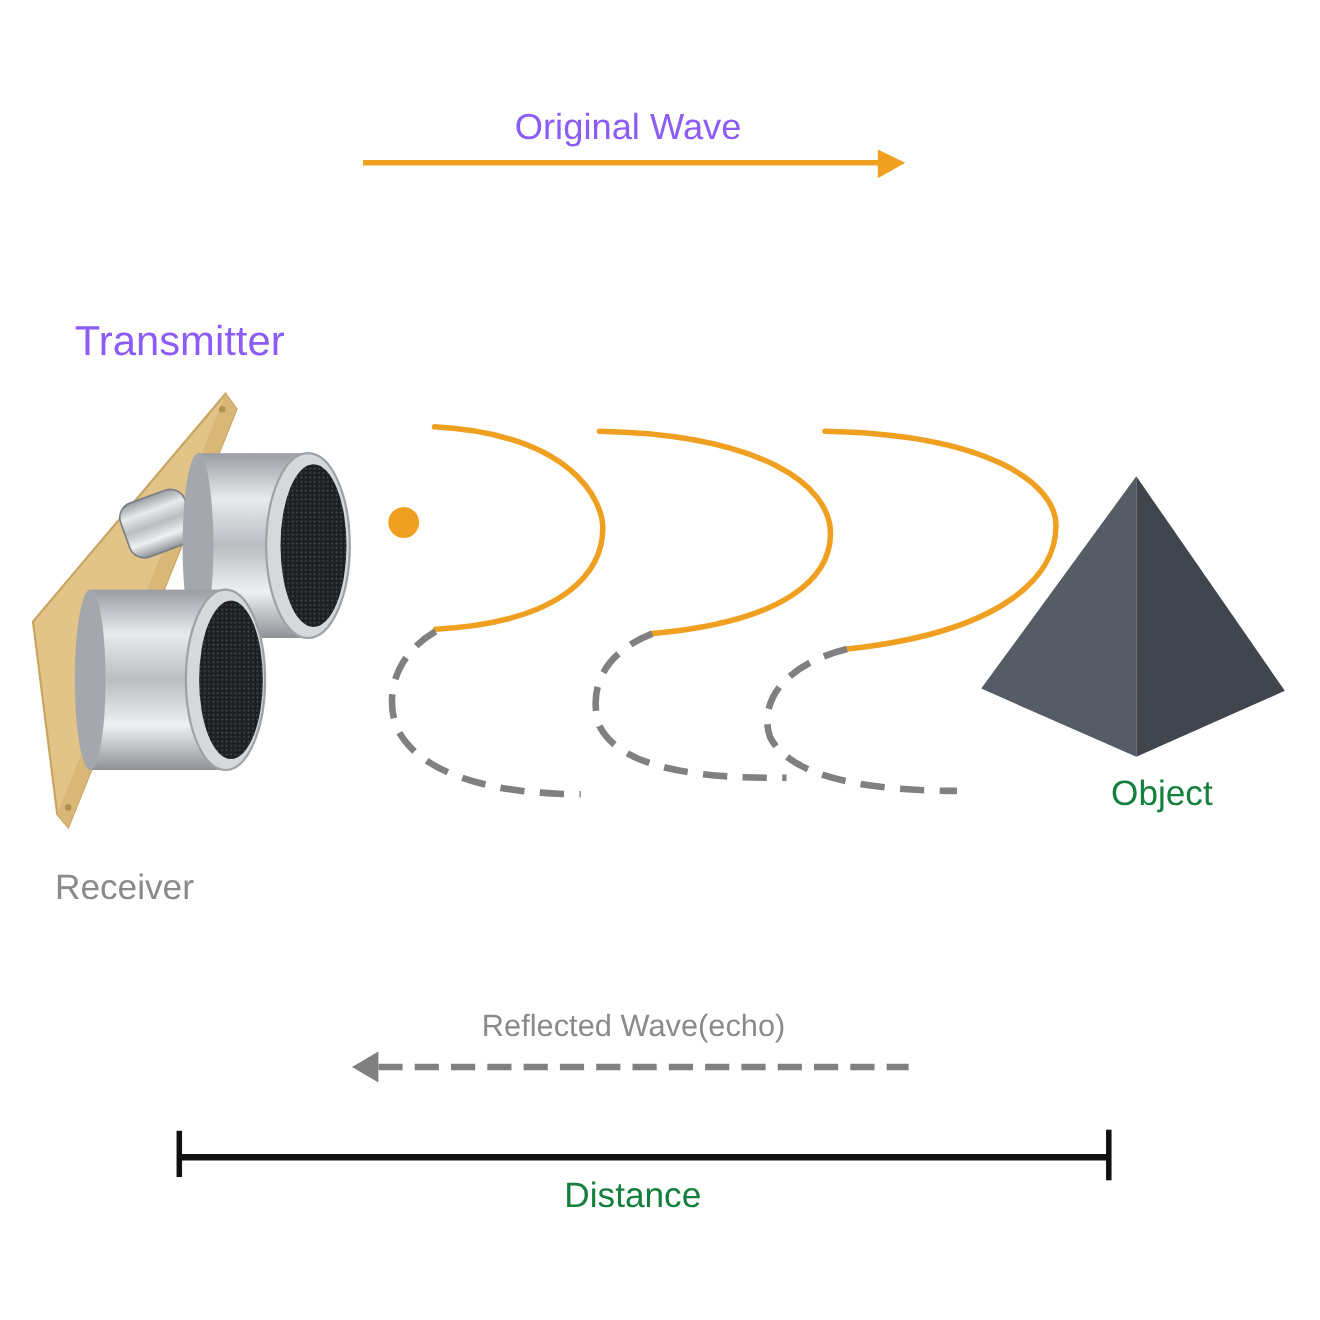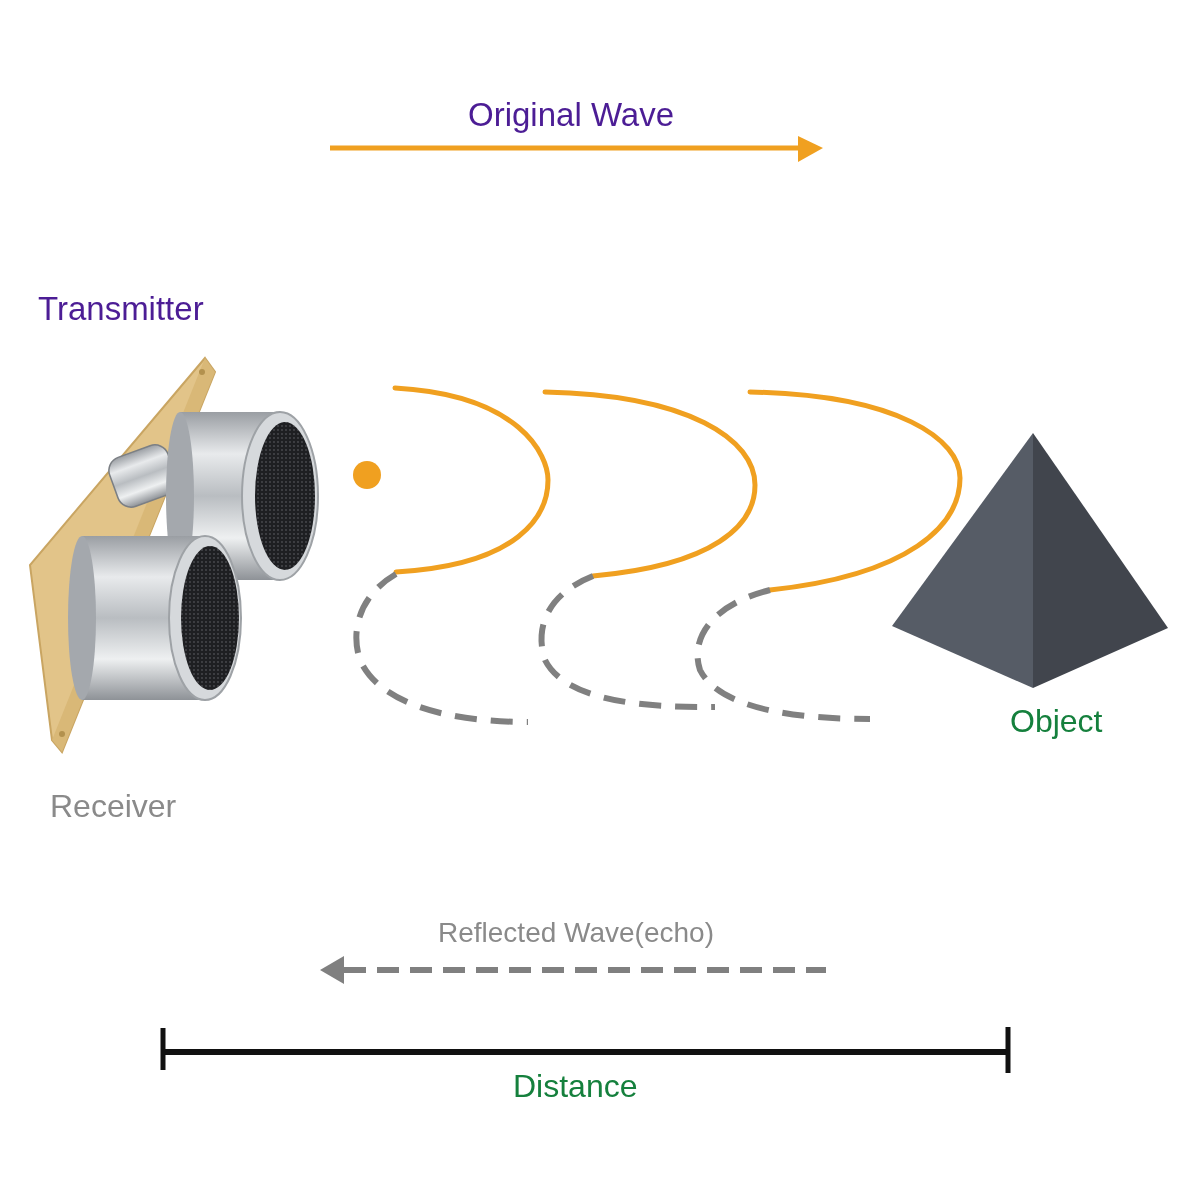--- a/index.html
+++ b/index.html
@@ -1,18 +1,18 @@
 <!DOCTYPE html>
 <html><head>
 <meta charset="utf-8">
 <style>
   html, body { margin:0; padding:0; background:#ffffff; }
   body { width:1200px; height:1200px; position:relative; overflow:hidden; font-family:"Liberation Sans", sans-serif; }
   .lbl { position:absolute; white-space:nowrap; line-height:1; }
-  .orange { color:#4c1d95; }
+  .orange { color:#8b5cf6; }
   .gray { color:#8a8a8a;text-align:center; }
   .black { color:#15803d; }
   svg { position:absolute; left:0; top:0; }
 </style>
 </head>
 <body>
 
 <svg width="1200" height="1200" viewBox="0 0 1200 1200">
   <defs>
     <linearGradient id="metal" x1="0" y1="0" x2="0" y2="1">
@@ -84,17 +84,17 @@
   </g>
 
   <g>
     <line x1="163" y1="1028" x2="163" y2="1070" stroke="#111111" stroke-width="5"></line>
     <line x1="163" y1="1052" x2="1008" y2="1052" stroke="#111111" stroke-width="6"></line>
     <line x1="1008" y1="1027" x2="1008" y2="1073" stroke="#111111" stroke-width="5"></line>
   </g>
 </svg>
 
 <div class="lbl orange" style="left:468px; top:98px; font-size:33px;">Original Wave</div>
-<div class="lbl orange" style="left:38px; top:292px; font-size:33px;">Transmitter</div>
+<div class="lbl orange" style="left:68px; top:292px; font-size:38px;">Transmitter</div>
 <div class="lbl gray" style="left:50px; top:790px; font-size:32px;">Receiver</div>
 <div class="lbl black" style="left:1010px; top:705px; font-size:32px;">Object</div>
 <div class="lbl gray" style="left:438px; top:919px; font-size:28px;">Reflected Wave(echo)</div>
 <div class="lbl black" style="left:513px; top:1070px; font-size:32px;">Distance</div>
 
 </body></html>

